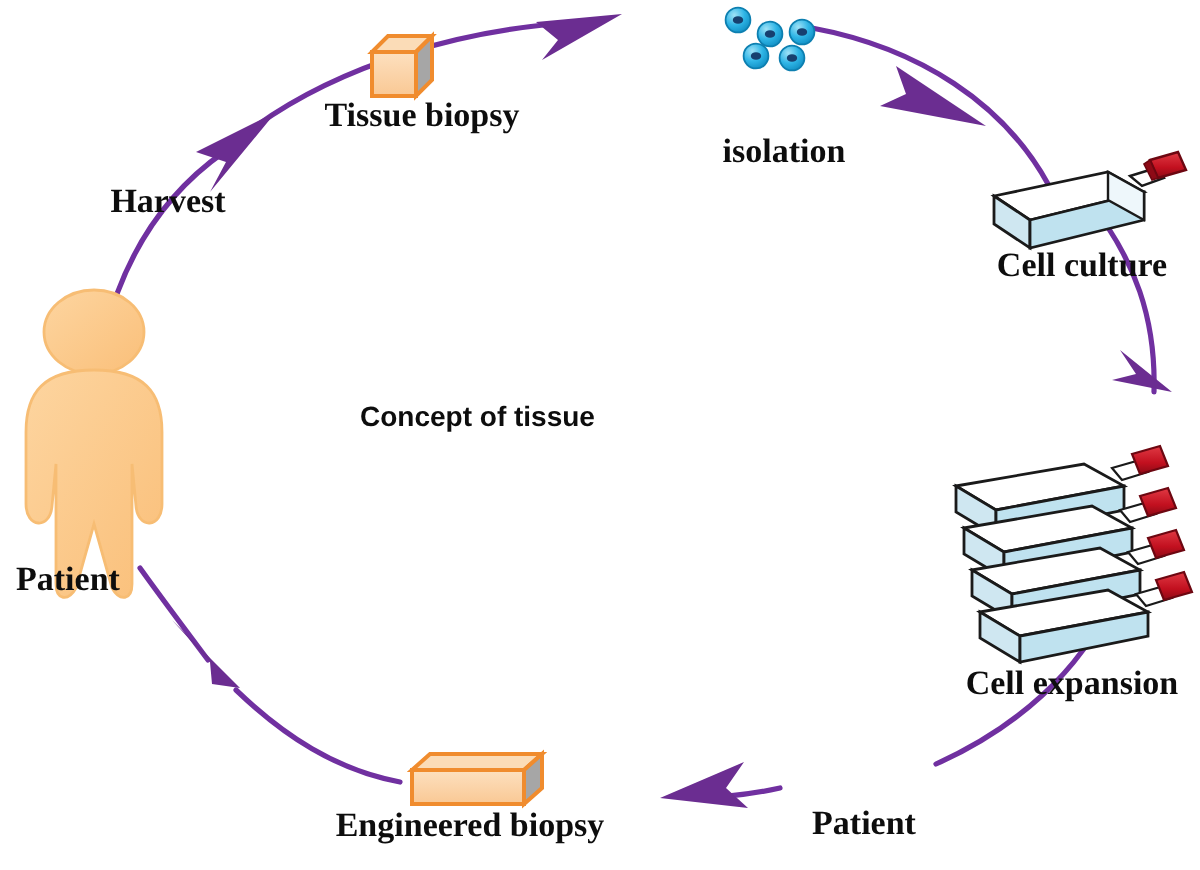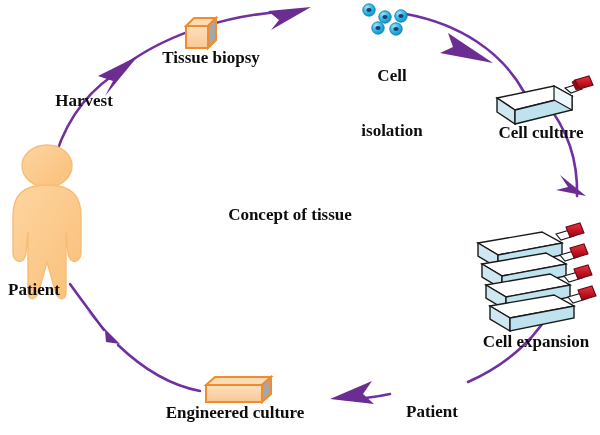--- a/index.html
+++ b/index.html
@@ -31,25 +31,25 @@
     font-size: 17px;
     line-height: 1.08;
     white-space: pre;
     letter-spacing: 0px;
     text-align: center;
     pointer-events: none;
   }
   .center-title {
     position: absolute;
     color: #0d0d0d;
-    font-family: Liberation Serif, serif;
+    font-family: Liberation Sans, sans-serif;
     font-weight: bold;
-    font-size: 17px;
+    font-size: 14px;
     line-height: 1.24;
-    text-align: center;
+    text-align: left;
     white-space: pre-line;
   }
   
   .anchor-c { transform: translateX(-50%); }
 </style>
 </head>
 <body>
 
 <div id="diagram-root">
 
@@ -207,34 +207,33 @@
       <polygon points="262,385 271,377 271,394 262,402" fill="#a6a6a6" stroke="#f08c2e" stroke-width="2"></polygon>
     </g>
 
   </svg>
 
   <div class="diagram-label anchor-c" style="left:84px; top:92px;">Harvest</div>
 
   <div class="diagram-label anchor-c" style="left:211px; top:49px;">Tissue biopsy</div>
 
   <div class="diagram-label anchor-c" style="left:392px; top:30px;">
-    <div>Cell</div>
     <div>isolation</div>
   </div>
 
   <div class="diagram-label anchor-c" style="left:541px; top:124px;">Cell culture</div>
 
   <div class="diagram-label anchor-c" style="left:536px; top:333px;">Cell expansion</div>
 
   <div class="diagram-label anchor-c" style="left:432px; top:366px;">
     <div>Patient</div>
     
   </div>
 
-  <div class="diagram-label anchor-c" style="left:235px; top:404px;">Engineered culture</div>
+  <div class="diagram-label anchor-c" style="left:235px; top:404px;">Engineered biopsy</div>
 
 
   <div class="diagram-label" style="left:8px; top:281px;">Patient</div>
 
   <div class="center-title" style="left:180px; top:183px; width:220px;">
     <div>Concept of tissue</div>
   </div>
 
 </div>
 

